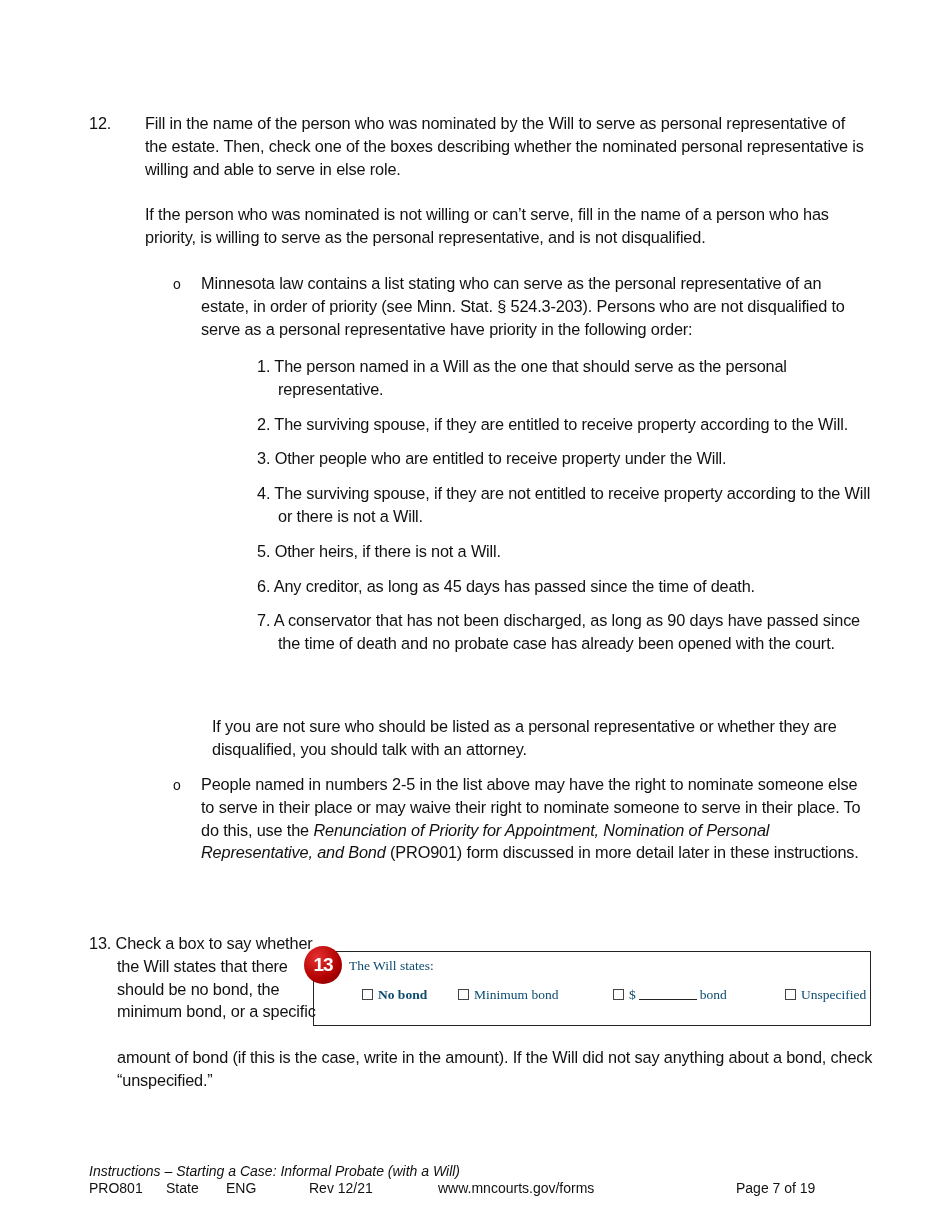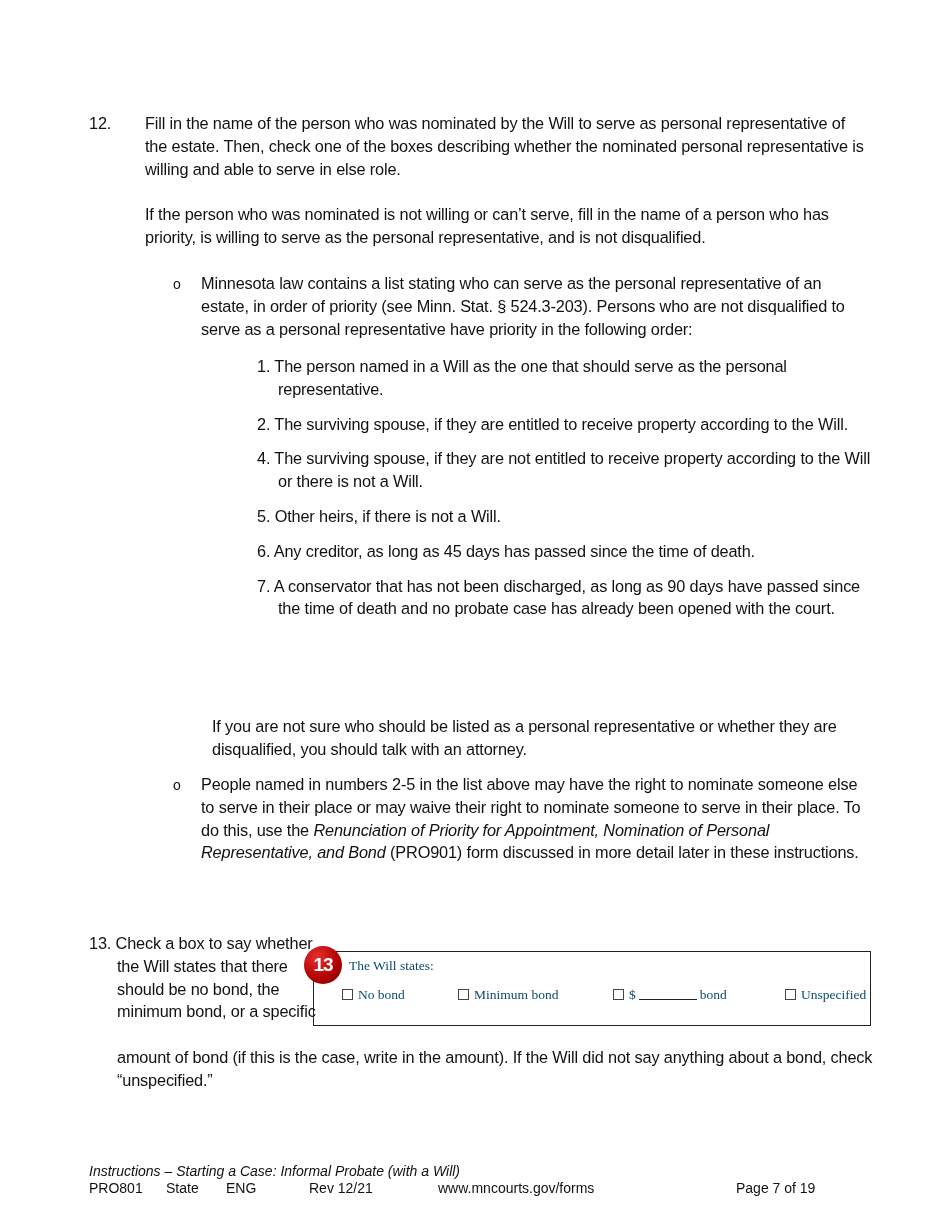--- a/index.html
+++ b/index.html
@@ -41,37 +41,38 @@
 <div class="abs body-text num12">12.</div>
 <p class="abs body-text para12a">Fill in the name of the person who was nominated by the Will to serve as personal representative of the estate. Then, check one of the boxes describing whether the nominated personal representative is willing and able to serve in else role.</p>
 <p class="abs body-text para12b">If the person who was nominated is not willing or can’t serve, fill in the name of a person who has priority, is willing to serve as the personal representative, and is not disqualified.</p>
 
 <div class="abs body-text bullet b1">o</div>
 <p class="abs body-text bt1">Minnesota law contains a list stating who can serve as the personal representative of an estate, in order of priority (see Minn. Stat. § 524.3-203). Persons who are not disqualified to serve as a personal representative have priority in the following order:</p>
 
 <div class="abs body-text list" style="top:355px;">
   <p class="li" style="margin-bottom:12px;">1. The person named in a Will as the one that should serve as the personal representative.</p>
   <p class="li" style="margin-bottom:12px;">2. The surviving spouse, if they are entitled to receive property according to the Will.</p>
+  <p class="li" style="margin-bottom:12px;">3. Other people who are entitled to receive property under the Will.</p>
   <p class="li" style="margin-bottom:12px;">4. The surviving spouse, if they are not entitled to receive property according to the Will or there is not a Will.</p>
   <p class="li" style="margin-bottom:12px;">5. Other heirs, if there is not a Will.</p>
   <p class="li" style="margin-bottom:12px;">6. Any creditor, as long as 45 days has passed since the time of death.</p>
   <p class="li">7. A conservator that has not been discharged, as long as 90 days have passed since the time of death and no probate case has already been opened with the court.</p>
 </div>
 
 <p class="abs body-text after">If you are not sure who should be listed as a personal representative or whether they are disqualified, you should talk with an attorney.</p>
 
 <div class="abs body-text bullet b2">o</div>
 <p class="abs body-text bt2"><span>People named in numbers 2-5 in the list above may have the right to nominate someone else to serve in their place or may waive their right to nominate someone to serve in their place. To do this, use the </span><em>Renunciation of Priority for Appointment, Nomination of Personal Representative, and Bond</em><span> (PRO901) form discussed in more detail later in these instructions.</span></p>
 
 <p class="abs body-text item13" style="padding-left:28px; text-indent:-28px;">13. Check a box to say whether the Will states that there should be no bond, the minimum bond, or a specific</p>
 <p class="abs body-text item13-rest">amount of bond (if this is the case, write in the amount). If the Will did not say anything about a bond, check “unspecified.”</p>
 
 <div class="abs form-box">
   <div class="abs will-label">The Will states:</div>
-  <div class="abs opt" style="left:28px;"><span class="cb"></span><span>No bond</span></div>
+  <div class="abs opt" style="left:48px;font-weight:bold;"><span class="cb"></span><span>No bond</span></div>
   <div class="abs opt" style="left:144px;"><span class="cb"></span><span>Minimum bond</span></div>
   <div class="abs opt" style="left:299px;"><span class="cb"></span><span>$</span><span class="blank"></span><span>bond</span></div>
   <div class="abs opt" style="left:453px;padding-left:18px;"><span class="cb"></span><span>Unspecified</span></div>
 </div>
 <div class="abs badge">13</div>
 
 <div class="abs footer ft1">Instructions – Starting a Case: Informal Probate (with a Will)</div>
 <div class="abs footer ft2" style="left:89px;">PRO801</div>
 <div class="abs footer ft2" style="left:166px;">State</div>
 <div class="abs footer ft2" style="left:226px;">ENG</div>

